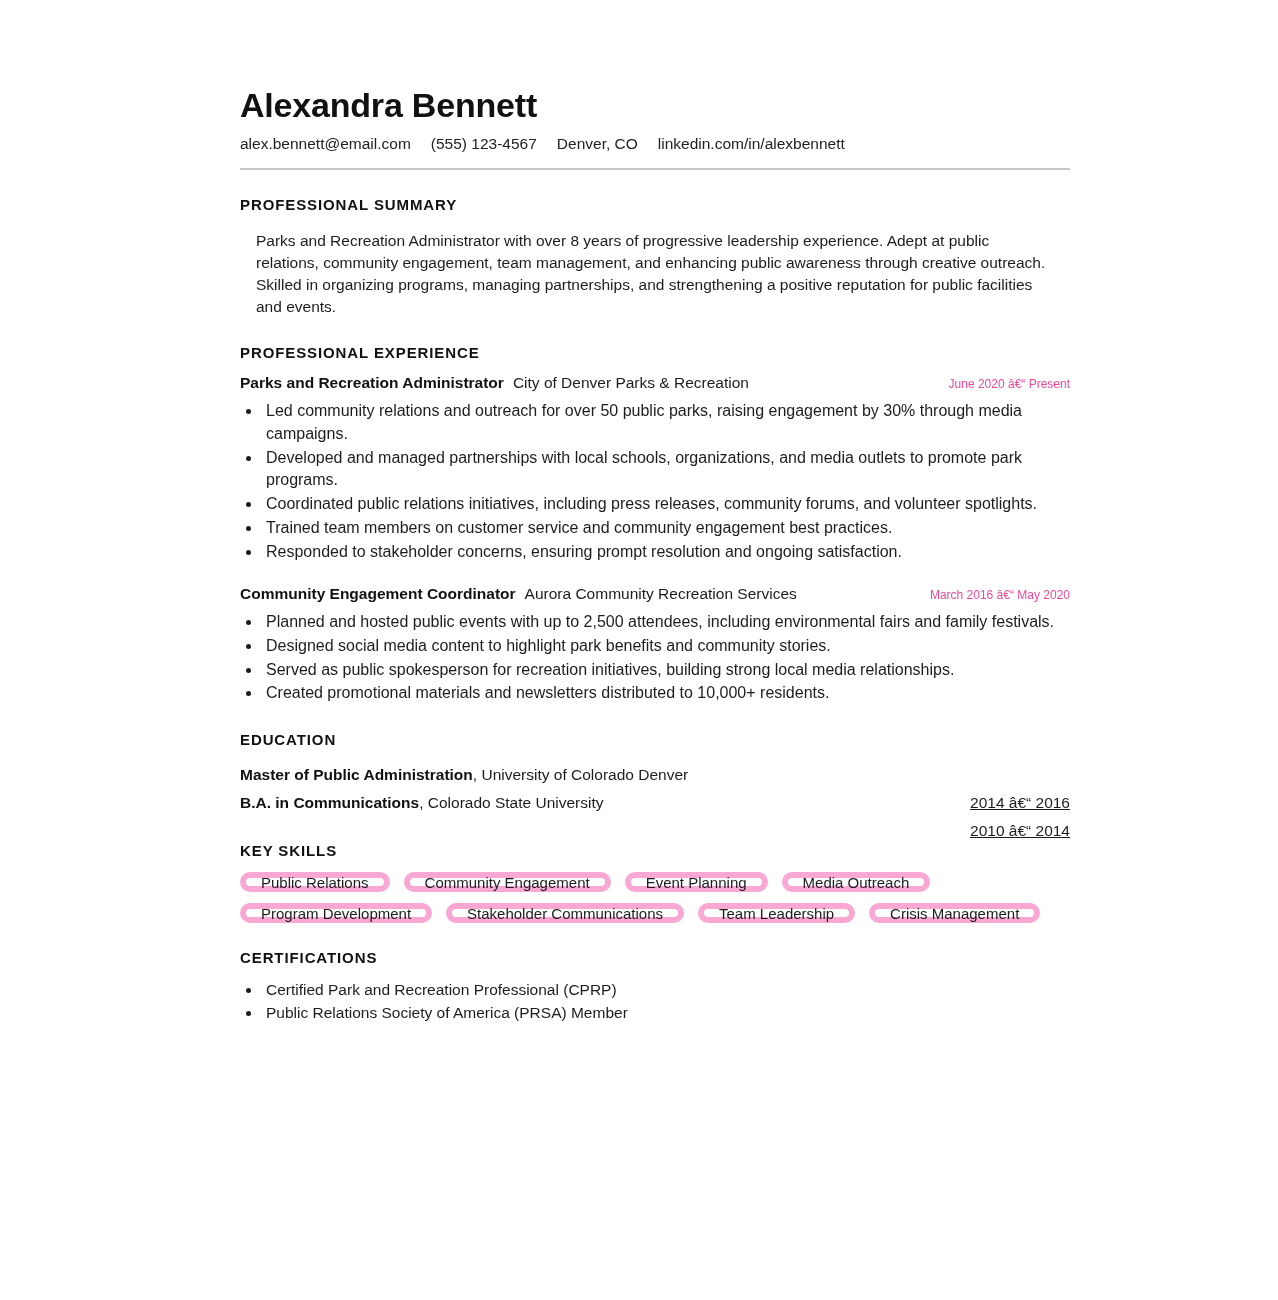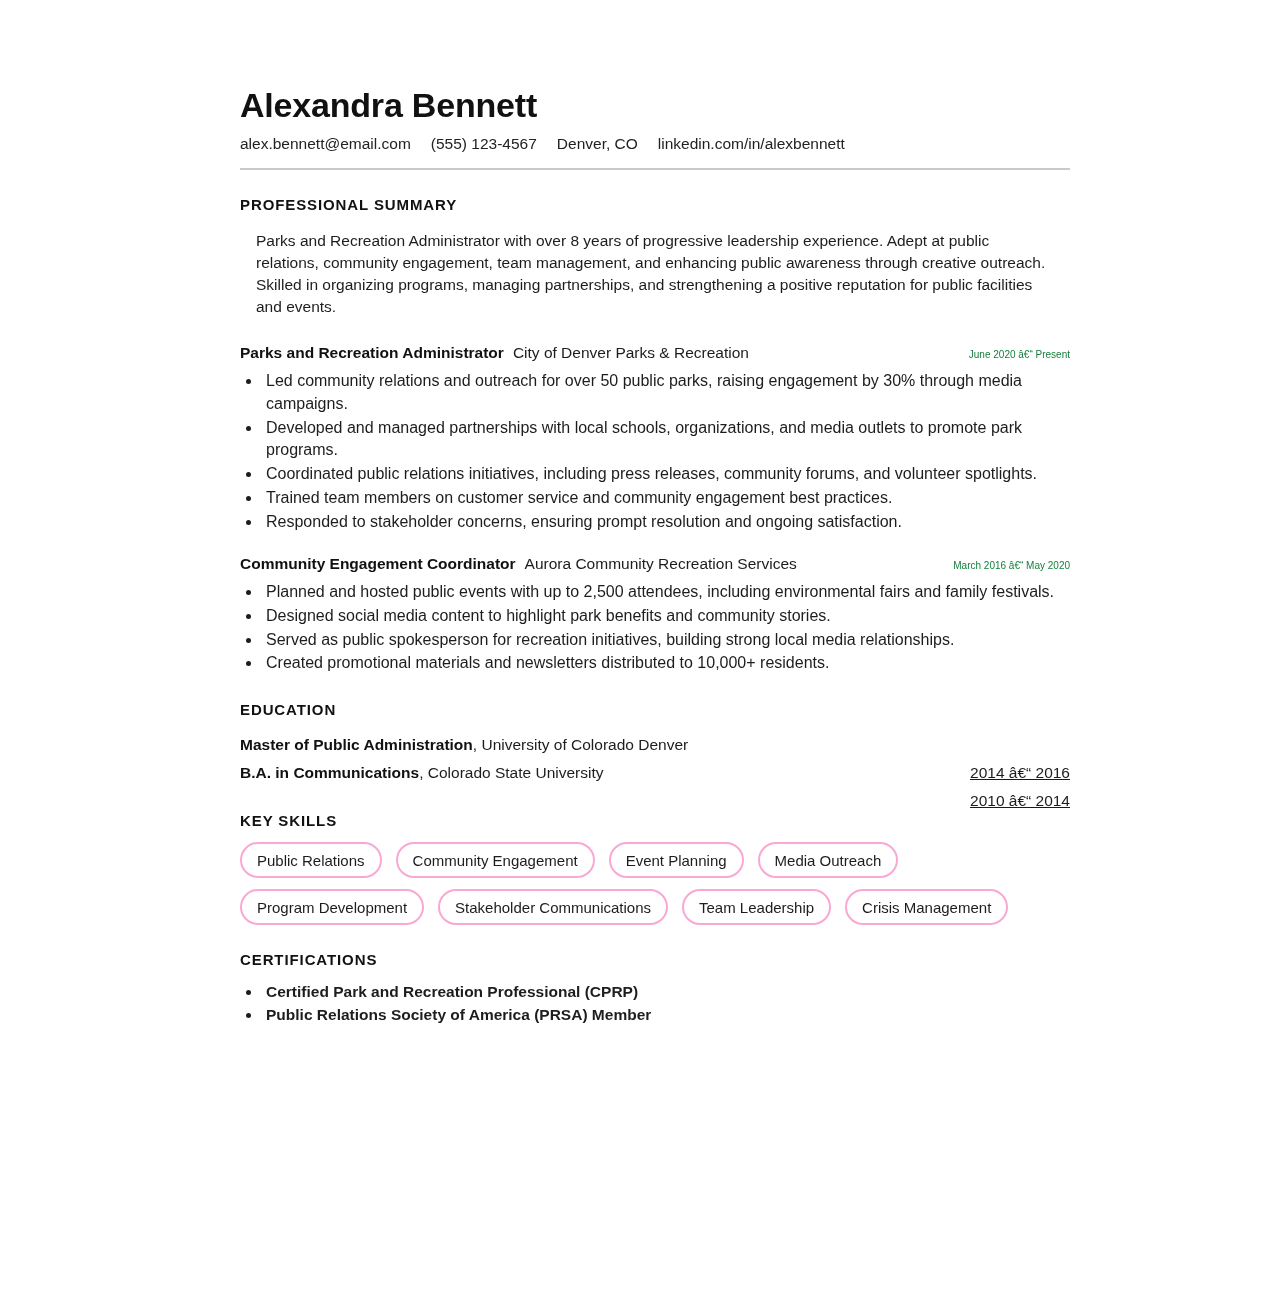--- a/index.html
+++ b/index.html
@@ -99,22 +99,22 @@
     white-space: nowrap;
   }
   .job-company {
     font-size: 15.5px;
     color: #1d1d1d;
     margin-left: 9px;
     white-space: nowrap;
   }
   .job-dates {
     margin-left: auto;
-    font-size: 10px;
-    color: #15803d;
+    font-size: 12px;
+    color: #ec4899;
     white-space: nowrap;
     text-align: right;
   }
   ul.bullets {
     margin: 8px 0 0 0;
     padding-left: 22px;
     list-style-type: disc;
   }
   ul.bullets li {
     font-size: 16px;
@@ -161,37 +161,36 @@
   .skills-wrap {
     width: 830px;
     display: flex;
     flex-wrap: wrap;
     gap: 11px 14px;
   }
   .skill-pill {
     display: inline-flex;
     align-items: center;
     justify-content: center;
-    height: 36px;
+    height: 20px;
     padding: 0 15px;
-    border: 2px solid #f9a8d4;
+    border: 6px solid #f9a8d4;
     border-radius: 999px;
     background: #ffffff;
     font-size: 15px;
     color: #1d1d1d;
     white-space: nowrap;
     box-sizing: border-box;
   }
 
   
   ul.cert-list {
     margin: 0;
     padding-left: 22px;
     list-style-type: disc;
-    font-weight: bold;
   }
   ul.cert-list li {
     font-size: 15.5px;
     line-height: 1.48;
     color: #1d1d1d;
     padding-left: 4px;
   }
 </style>
 </head>
 <body>
@@ -206,20 +205,21 @@
       </div>
       <div class="header-rule"></div>
     </div>
 
     <div class="section">
       <h2 class="section-title">PROFESSIONAL SUMMARY</h2>
       <p class="summary-text">Parks and Recreation Administrator with over 8 years of progressive leadership experience. Adept at public relations, community engagement, team management, and enhancing public awareness through creative outreach. Skilled in organizing programs, managing partnerships, and strengthening a positive reputation for public facilities and events.</p>
     </div>
 
     <div class="section">
+      <h2 class="section-title">PROFESSIONAL EXPERIENCE</h2>
 
       <div class="job">
         <div class="job-head">
           <span class="job-title">Parks and Recreation Administrator</span>
           <span class="job-company">City of Denver Parks &amp; Recreation</span>
           <span class="job-dates">June 2020 â€“ Present</span>
         </div>
         <ul class="bullets">
           <li>Led community relations and outreach for over 50 public parks, raising engagement by 30% through media campaigns.</li>
           <li>Developed and managed partnerships with local schools, organizations, and media outlets to promote park programs.</li>

